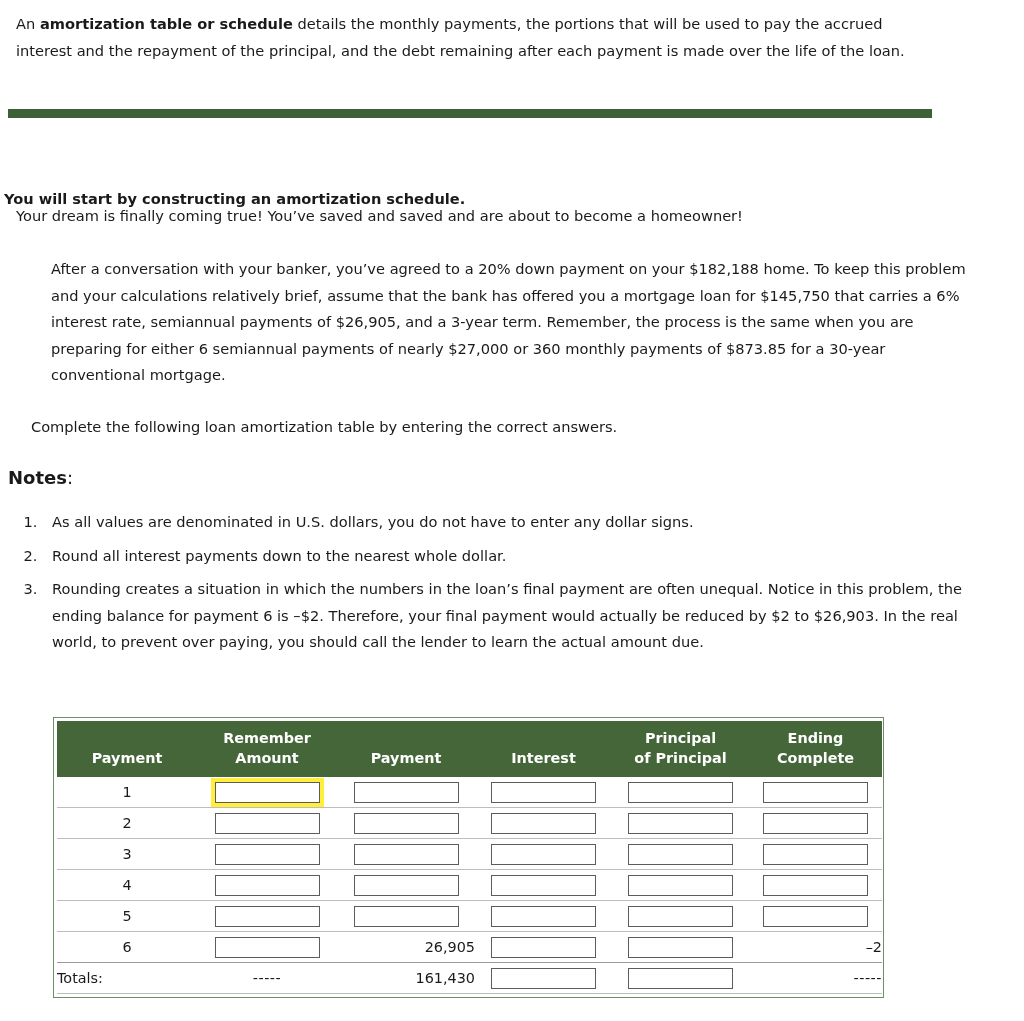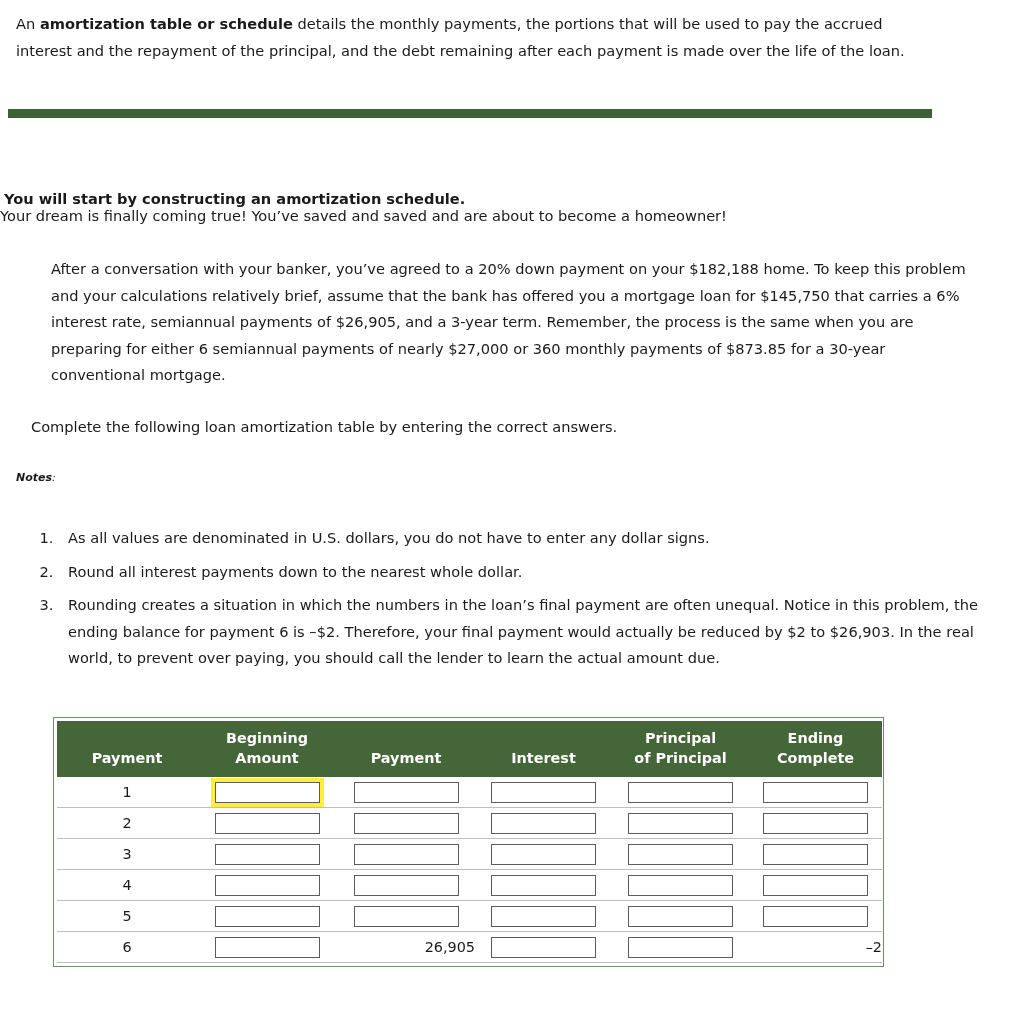--- a/index.html
+++ b/index.html
@@ -44,21 +44,21 @@
     left: 4px;
     top: 150px;
     width: 930px;
     font-size: 14.6px;
     line-height: 26.5px;
     font-weight: bold;
     margin-top: 36px;
   }
   .p1 {
     position: absolute;
-    left: 0;
+    left: 16px;
     top: 203px;
     width: 930px;
     font-size: 14.6px;
     line-height: 26.5px;
   }
   .p2 {
     position: absolute;
     left: 4px;
     top: 256px;
     width: 922px;
@@ -70,34 +70,33 @@
     position: absolute;
     left: 4px;
     top: 414px;
     width: 930px;
     font-size: 14.6px;
     line-height: 26.5px;
     margin-left: 27px;
   }
   .notes-label {
     position: absolute;
-    left: 16px;
+    left: 8px;
     top: 465px;
-    font-size: 11px;
-    line-height: 26.5px;
-    font-style: italic;
+    font-size: 18px;
+    line-height: 26.5px;
   }
   .notes-label b { font-weight: bold; }
 
   ol.notes {
     position: absolute;
     left: 4px;
     top: 509px;
     width: 920px;
-    margin: 16px;
+    margin: 0;
     padding: 0 0 0 38px;
     font-size: 14.6px;
     line-height: 26.5px;
     list-style-position: outside;
   }
   ol.notes li {
     margin: 0 0 7px 0;
     padding-left: 10px;
   }
   ol.notes li:last-child { margin-bottom: 0; }
@@ -244,21 +243,21 @@
         <col class="c-prin">
         <col class="c-end">
     </colgroup>
     <thead>
       <tr>
         <th>
           <span class="l1"></span>
           <span class="l2">Payment</span>
         </th>
         <th>
-          <span class="l1">Beginning</span>
+          <span class="l1">Remember</span>
           <span class="l2">Amount</span>
         </th>
         <th>
           <span class="l1"></span>
           <span class="l2">Payment</span>
         </th>
         <th>
           <span class="l1"></span>
           <span class="l2">Interest</span>
         </th>
@@ -314,15 +313,23 @@
           <td class="boxcell"><input type="text" class="inp" style=""></td>
         </tr>
         <tr>
           <td class="cell-pad num-center">6</td>
           <td class="boxcell"><input type="text" class="inp" style=""></td>
           <td class="num-right">26,905</td>
           <td class="boxcell"><input type="text" class="inp" style=""></td>
           <td class="boxcell"><input type="text" class="inp" style=""></td>
           <td class="num-right">–2</td>
         </tr>
+        <tr class="totals-row">
+          <td class="cell-pad txt-left">Totals:</td>
+          <td class="dash-center">-----</td>
+          <td class="num-right">161,430</td>
+          <td class="boxcell"><input type="text" class="inp" style=""></td>
+          <td class="boxcell"><input type="text" class="inp" style=""></td>
+          <td class="dash-right">-----</td>
+        </tr>
       </tbody>
   </table>
 </div>
 
 </body></html>

